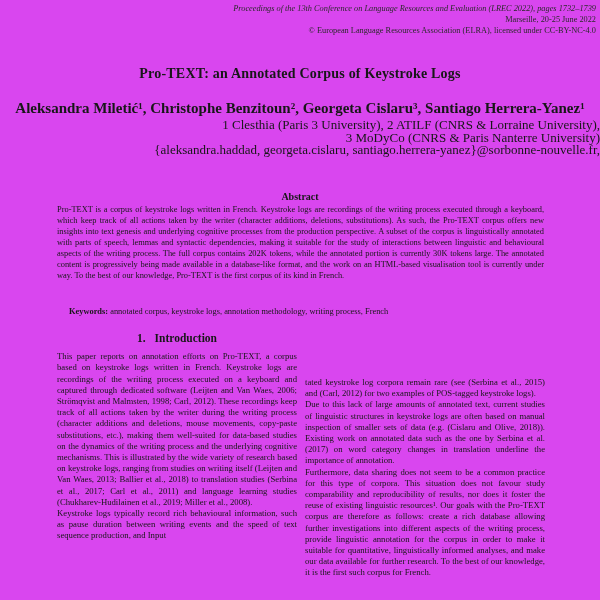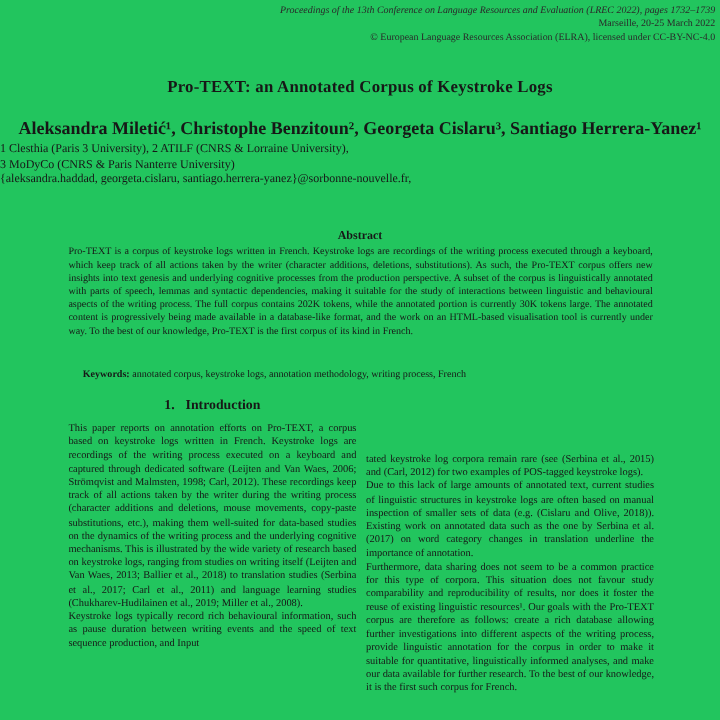--- a/index.html
+++ b/index.html
@@ -1,21 +1,21 @@
 <!DOCTYPE html>
 <html lang="en"><head>
 <meta charset="utf-8">
 <style>
   html, body { margin: 0; padding: 0; background: #ffffff; }
   .page {
     position: relative;
     width: 600px;
     height: 600px;
     overflow: hidden;
-    background: #22c55e;
+    background: #d946ef;
     color: #171717;
     font-family: "Liberation Serif", "DejaVu Serif", serif;
   }
   
   .proc-header {
     position: absolute;
     top: 3px;
     right: 4px;
     text-align: right;
     font-size: 8.3px;
@@ -42,22 +42,22 @@
     width: 100%;
     text-align: center;
     font-size: 15px;
     font-weight: bold;
   }
   .affiliations {
     position: absolute;
     top: 119px;
     left: 0;
     width: 100%;
-    text-align: left;
-    font-size: 10px;
+    text-align: right;
+    font-size: 13px;
     line-height: 12.5px;
   }
   .abstract-heading {
     position: absolute;
     top: 191px;
     left: 0;
     width: 100%;
     text-align: center;
     font-size: 10px;
     font-weight: bold;
@@ -103,21 +103,21 @@
   }
   .section-heading .sec-num { margin-right: 9px; }
 </style>
 </head>
 <body>
 
 <div class="page">
 
   <div class="proc-header">
     <div class="italic">Proceedings of the 13th Conference on Language Resources and Evaluation (LREC 2022), pages 1732–1739</div>
-    <div>Marseille, 20-25 March 2022</div>
+    <div>Marseille, 20-25 June 2022</div>
     <div>© European Language Resources Association (ELRA), licensed under CC-BY-NC-4.0</div>
   </div>
 
   <h1 class="paper-title">Pro-TEXT: an Annotated Corpus of Keystroke Logs</h1>
 
   <div class="authors">Aleksandra Miletić¹, Christophe Benzitoun², Georgeta Cislaru³, Santiago Herrera-Yanez¹</div>
 
   <div class="affiliations">
     <div>1 Clesthia (Paris 3 University), 2 ATILF (CNRS &amp; Lorraine University),</div>
     <div>3 MoDyCo (CNRS &amp; Paris Nanterre University)</div>

